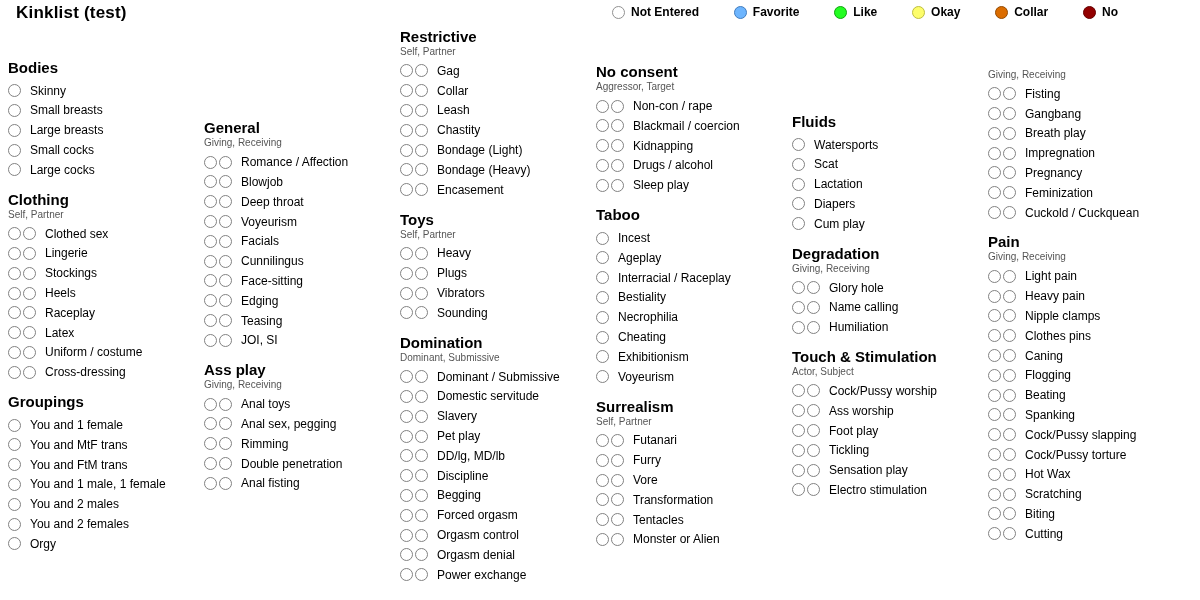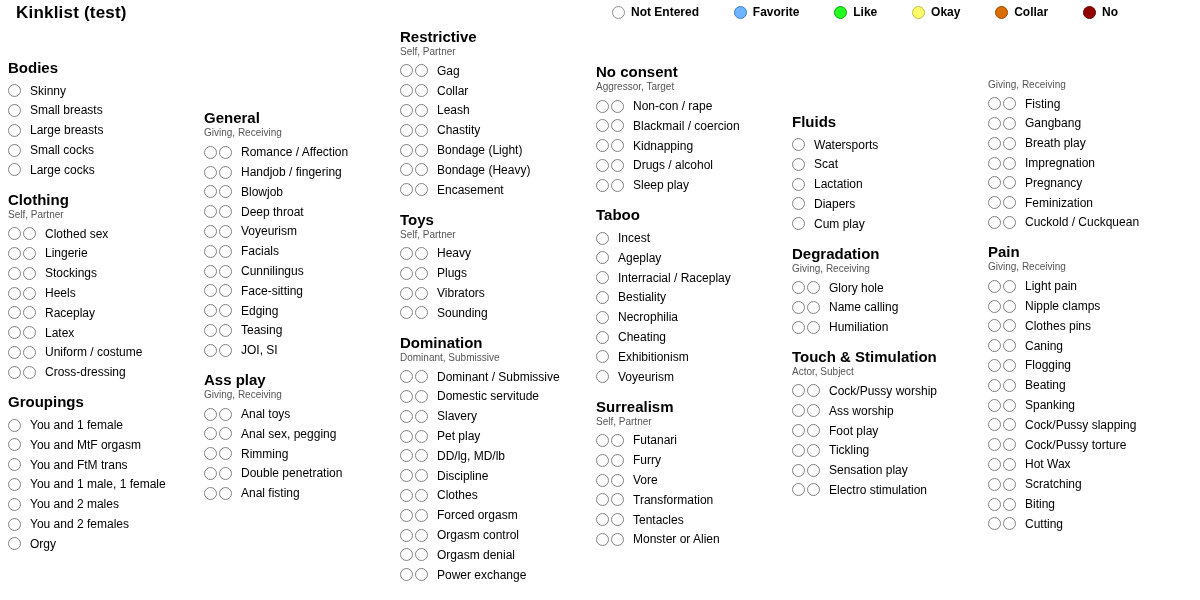--- a/index.html
+++ b/index.html
@@ -123,21 +123,21 @@
         </div>
       </div>
       <div class="cat">
         <div class="cat-title no-sub">Groupings</div>
         <div class="row">
           <span class="ccircle"></span>
           <span class="row-label">You and 1 female</span>
         </div>
         <div class="row">
           <span class="ccircle"></span>
-          <span class="row-label">You and MtF orgasm</span>
+          <span class="row-label">You and MtF trans</span>
         </div>
         <div class="row">
           <span class="ccircle"></span>
           <span class="row-label">You and FtM trans</span>
         </div>
         <div class="row">
           <span class="ccircle"></span>
           <span class="row-label">You and 1 male, 1 female</span>
         </div>
         <div class="row">
@@ -159,25 +159,20 @@
         <div class="cat-title">General</div>
         <div class="cat-sub">Giving, Receiving</div>
         <div class="row">
           <span class="ccircle"></span>
           <span class="ccircle"></span>
           <span class="row-label">Romance / Affection</span>
         </div>
         <div class="row">
           <span class="ccircle"></span>
           <span class="ccircle"></span>
-          <span class="row-label">Handjob / fingering</span>
-        </div>
-        <div class="row">
-          <span class="ccircle"></span>
-          <span class="ccircle"></span>
           <span class="row-label">Blowjob</span>
         </div>
         <div class="row">
           <span class="ccircle"></span>
           <span class="ccircle"></span>
           <span class="row-label">Deep throat</span>
         </div>
         <div class="row">
           <span class="ccircle"></span>
           <span class="ccircle"></span>
@@ -337,21 +332,21 @@
           <span class="row-label">DD/lg, MD/lb</span>
         </div>
         <div class="row">
           <span class="ccircle"></span>
           <span class="ccircle"></span>
           <span class="row-label">Discipline</span>
         </div>
         <div class="row">
           <span class="ccircle"></span>
           <span class="ccircle"></span>
-          <span class="row-label">Clothes</span>
+          <span class="row-label">Begging</span>
         </div>
         <div class="row">
           <span class="ccircle"></span>
           <span class="ccircle"></span>
           <span class="row-label">Forced orgasm</span>
         </div>
         <div class="row">
           <span class="ccircle"></span>
           <span class="ccircle"></span>
           <span class="row-label">Orgasm control</span>
@@ -585,20 +580,25 @@
           <span class="row-label">Cuckold / Cuckquean</span>
         </div>
       </div>
       <div class="cat">
         <div class="cat-title">Pain</div>
         <div class="cat-sub">Giving, Receiving</div>
         <div class="row">
           <span class="ccircle"></span>
           <span class="ccircle"></span>
           <span class="row-label">Light pain</span>
+        </div>
+        <div class="row">
+          <span class="ccircle"></span>
+          <span class="ccircle"></span>
+          <span class="row-label">Heavy pain</span>
         </div>
         <div class="row">
           <span class="ccircle"></span>
           <span class="ccircle"></span>
           <span class="row-label">Nipple clamps</span>
         </div>
         <div class="row">
           <span class="ccircle"></span>
           <span class="ccircle"></span>
           <span class="row-label">Clothes pins</span>

